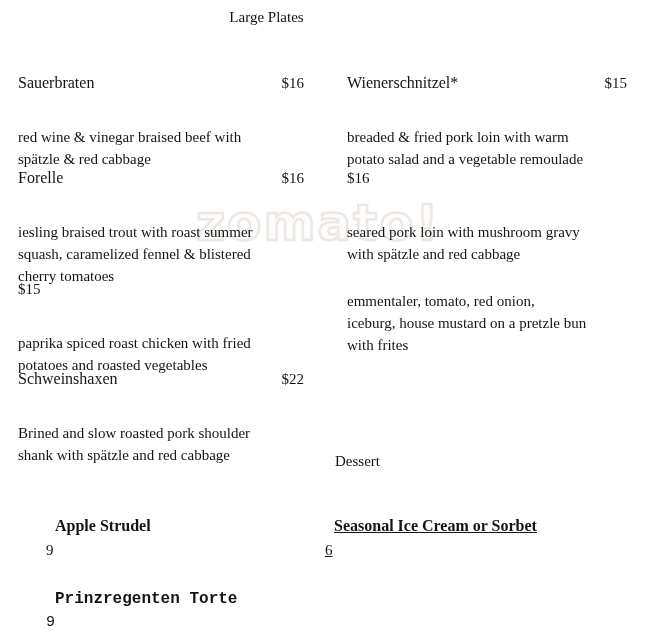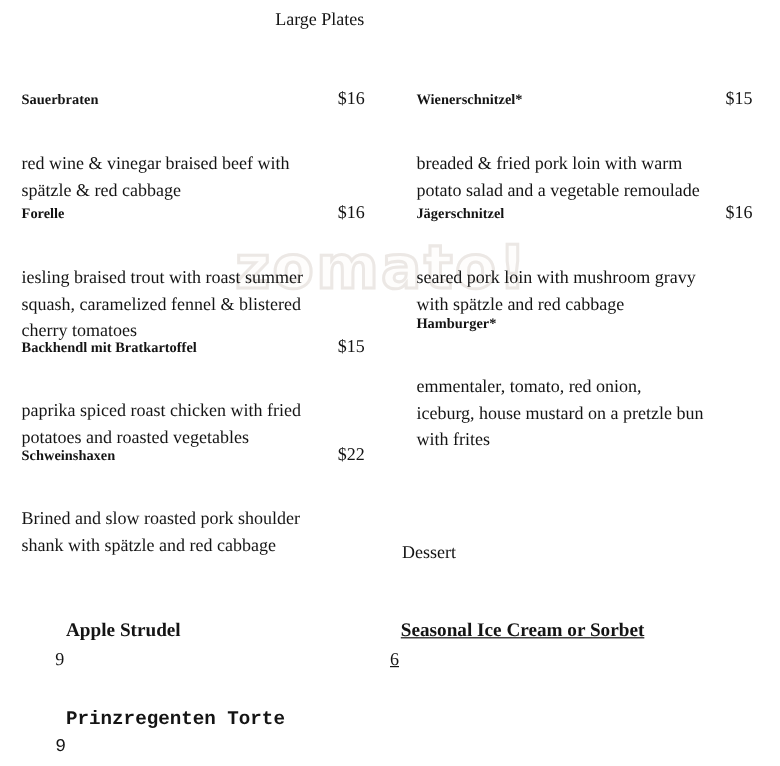--- a/index.html
+++ b/index.html
@@ -48,21 +48,21 @@
   .l4 { left: 18px;  top: 368px; }
   .r1 { left: 347px; top: 72px;  }
   .r2 { left: 347px; top: 167px; }
   .r3 { left: 347px; top: 258px; }
 
   .item-head {
     display: flex;
     justify-content: space-between;
     align-items: baseline;
   }
-  .item-name { font-weight: bold; font-size: 12px; }
+  .item-name { font-weight: normal; font-size: 16px; }
   .item-price { font-size: 15px; white-space: pre-wrap; }
   .item-desc { font-size: 15px; white-space: pre-line; margin-top: 32px; }
 
   .dessert-item { position: absolute; line-height: 20px; }
   .d1 { left: 55px;  top: 516px; }
   .d2 { left: 334px; top: 516px; text-decoration: underline; }
   .d3 { left: 55px;  top: 589px; font-family: Liberation Mono, monospace; }
   .dessert-name { font-weight: bold; font-size: 16px; }
   .dessert-price { font-size: 15px; margin-left: -9px; margin-top: 4px; }
 </style>
@@ -91,21 +91,20 @@
         <span class="item-name">Forelle</span>
         <span class="item-price">$16</span>
       </div>
       <div class="item-desc">iesling braised trout with roast summer
 squash, caramelized fennel &amp; blistered
 cherry tomatoes</div>
     </div>
 
     <div class="item col-left l3">
       <div class="item-head">
-        <span class="item-name">Backhendl mit Bratkartoffel</span>
         <span class="item-price">$15</span>
       </div>
       <div class="item-desc">paprika spiced roast chicken with fried
 potatoes and roasted vegetables</div>
     </div>
 
     <div class="item col-left l4">
       <div class="item-head">
         <span class="item-name">Schweinshaxen</span>
         <span class="item-price">$22</span>
@@ -118,30 +117,28 @@
       <div class="item-head">
         <span class="item-name">Wienerschnitzel*</span>
         <span class="item-price">$15</span>
       </div>
       <div class="item-desc">breaded &amp; fried pork loin with warm
 potato salad and a vegetable remoulade</div>
     </div>
 
     <div class="item col-right r2">
       <div class="item-head">
-        <span class="item-name">Jägerschnitzel</span>
         <span class="item-price">$16</span>
       </div>
       <div class="item-desc">seared pork loin with mushroom gravy
 with spätzle and red cabbage</div>
     </div>
 
     <div class="item col-right r3">
       <div class="item-head">
-        <span class="item-name">Hamburger*</span>
       </div>
       <div class="item-desc">emmentaler, tomato, red onion,
 iceburg, house mustard on a pretzle bun
 with frites</div>
     </div>
 
     <h2 class="section-title title-dessert">Dessert</h2>
 
     <div class="dessert-item d1">
       <div class="dessert-name">Apple Strudel</div>

